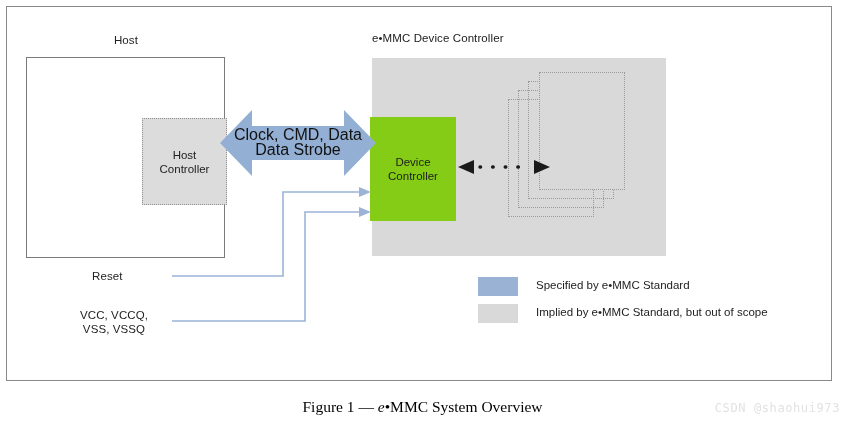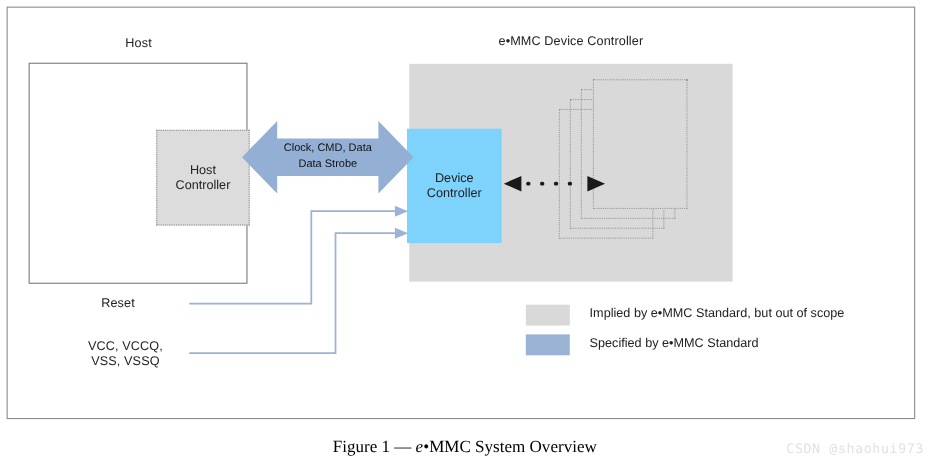--- a/index.html
+++ b/index.html
@@ -82,37 +82,37 @@
     color: #222;
     line-height: 14px;
     white-space: pre-line;
   }
 
   
   .dev-title {
     left: 372px;
     top: 31px;
     width: 294px;
-    text-align: center;
+    text-align: left;
   }
   .dev-container {
     position: absolute;
     left: 372px;
     top: 58px;
     width: 294px;
     height: 198px;
     background: #d9d9d9;
   }
   .dev-ctrl-box {
     position: absolute;
     left: 370px;
     top: 117px;
     width: 86px;
     height: 104px;
-    background: #7dd3fc;
+    background: #84cc16;
     box-sizing: border-box;
   }
   .dev-ctrl-label {
     position: absolute;
     left: 0;
     top: 50%;
     width: 100%;
     transform: translateY(-50%);
     text-align: center;
     font-size: 11.5px;
@@ -169,21 +169,21 @@
     top: 104px;
     width: 156px;
     height: 78px;
   }
   .big-arrow-text {
     position: absolute;
     left: 224px;
     top: 127px;
     width: 148px;
     text-align: center;
-    font-size: 10px;
+    font-size: 16px;
     color: #111;
     line-height: 15px;
     white-space: pre-line;
     font-weight: 400;
   }
 
   
   .sig-lines {
     position: absolute;
     left: 0;
@@ -316,26 +316,26 @@
     <path d="M 172,321 L 305,321 L 305,212 L 362,212" fill="none" stroke="#9cb3d8" stroke-width="1.6"></path>
     <polygon points="371,212 359,207 359,217" fill="#9cb3d8"></polygon>
   </svg>
 
   <div class="lbl sig-label-reset">Reset</div>
   <div class="lbl sig-label-power">VCC, VCCQ,
 VSS, VSSQ</div>
 
   <div class="legend">
     <div class="legend-row">
+      <div class="legend-swatch sw-blue"></div>
+      <div class="legend-text">Specified by e•MMC Standard</div>
+    </div>
+    <div class="legend-row">
       <div class="legend-swatch sw-gray"></div>
       <div class="legend-text">Implied by e•MMC Standard, but out of scope</div>
     </div>
-    <div class="legend-row">
-      <div class="legend-swatch sw-blue"></div>
-      <div class="legend-text">Specified by e•MMC Standard</div>
-    </div>
   </div>
 
   <div class="caption"><span>Figure 1 — </span><span class="ital">e</span><span>•MMC System Overview</span></div>
 
   <div class="watermark">CSDN @shaohui973</div>
 
 </div>
 
 </body></html>

